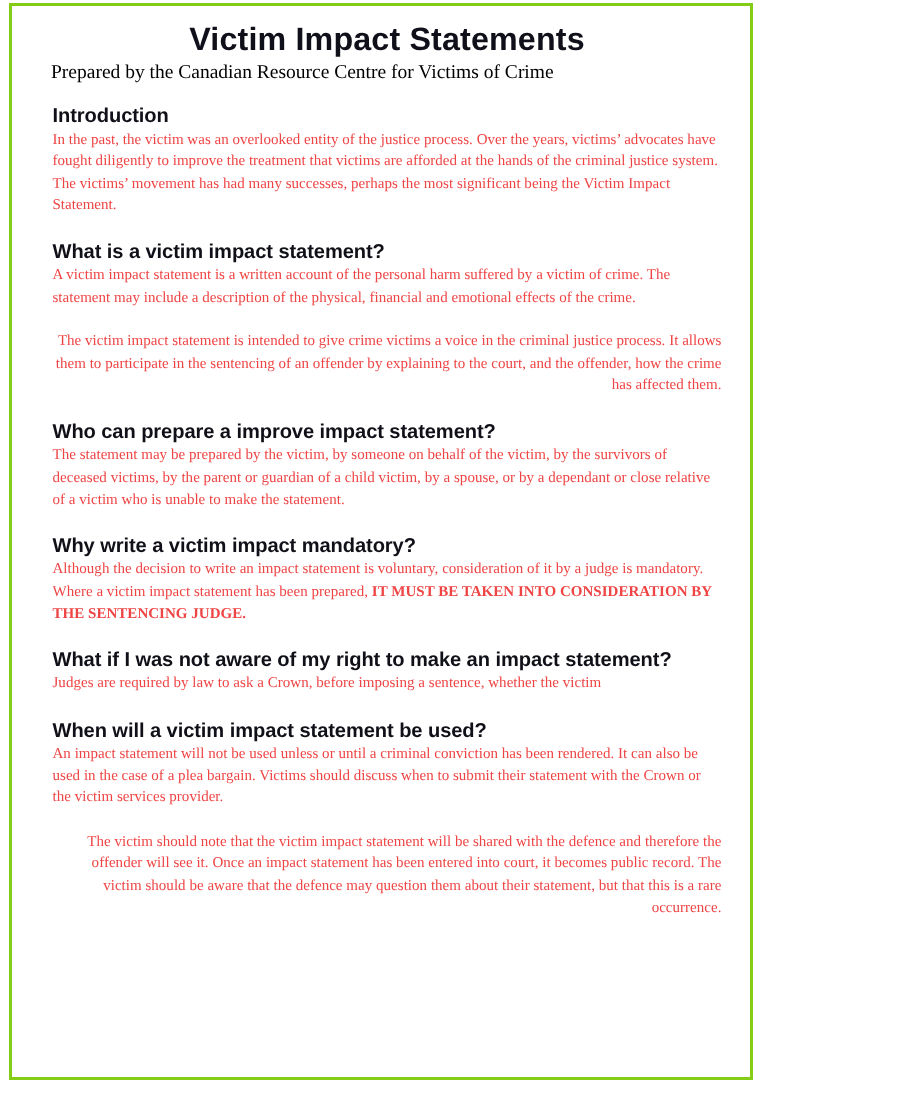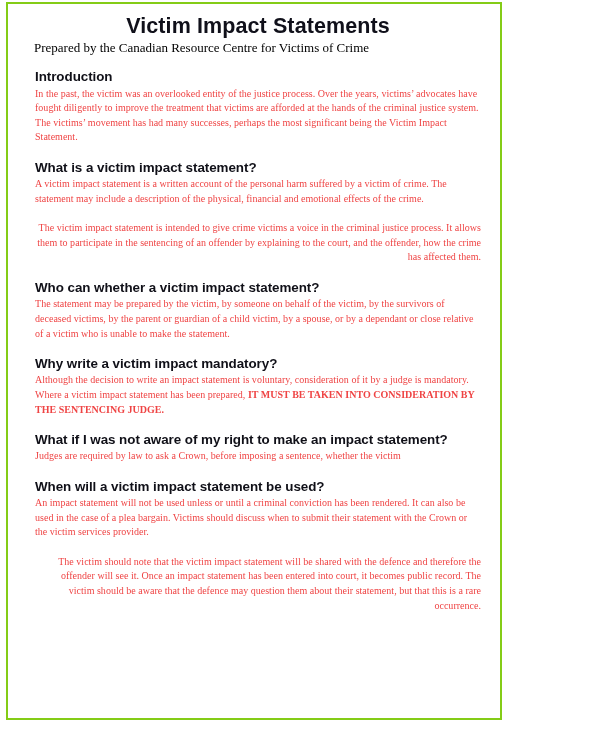--- a/index.html
+++ b/index.html
@@ -107,21 +107,21 @@
       <p class="body-para">In the past, the victim was an overlooked entity of the justice process. Over the years, victims’ advocates have fought diligently to improve the treatment that victims are afforded at the hands of the criminal justice system. The victims’ movement has had many successes, perhaps the most significant being the Victim Impact Statement.</p>
     </div>
 
     <div class="section">
       <h2 class="section-heading">What is a victim impact statement?</h2>
       <p class="body-para">A victim impact statement is a written account of the personal harm suffered by a victim of crime. The statement may include a description of the physical, financial and emotional effects of the crime.</p>
       <p class="body-para">The victim impact statement is intended to give crime victims a voice in the criminal justice process. It allows them to participate in the sentencing of an offender by explaining to the court, and the offender, how the crime has affected them.</p>
     </div>
 
     <div class="section">
-      <h2 class="section-heading">Who can whether a victim impact statement?</h2>
+      <h2 class="section-heading">Who can prepare a improve impact statement?</h2>
       <p class="body-para">The statement may be prepared by the victim, by someone on behalf of the victim, by the survivors of deceased victims, by the parent or guardian of a child victim, by a spouse, or by a dependant or close relative of a victim who is unable to make the statement.</p>
     </div>
 
     <div class="section">
       <h2 class="section-heading">Why write a victim impact mandatory?</h2>
       <p class="body-para"><span>Although the decision to write an impact statement is voluntary, consideration of it by a judge is mandatory. Where a victim impact statement has been prepared, </span><span class="caps-emphasis">IT MUST BE TAKEN INTO CONSIDERATION BY THE SENTENCING JUDGE.</span></p>
     </div>
 
     <div class="section">
       <h2 class="section-heading">What if I was not aware of my right to make an impact statement?</h2>

